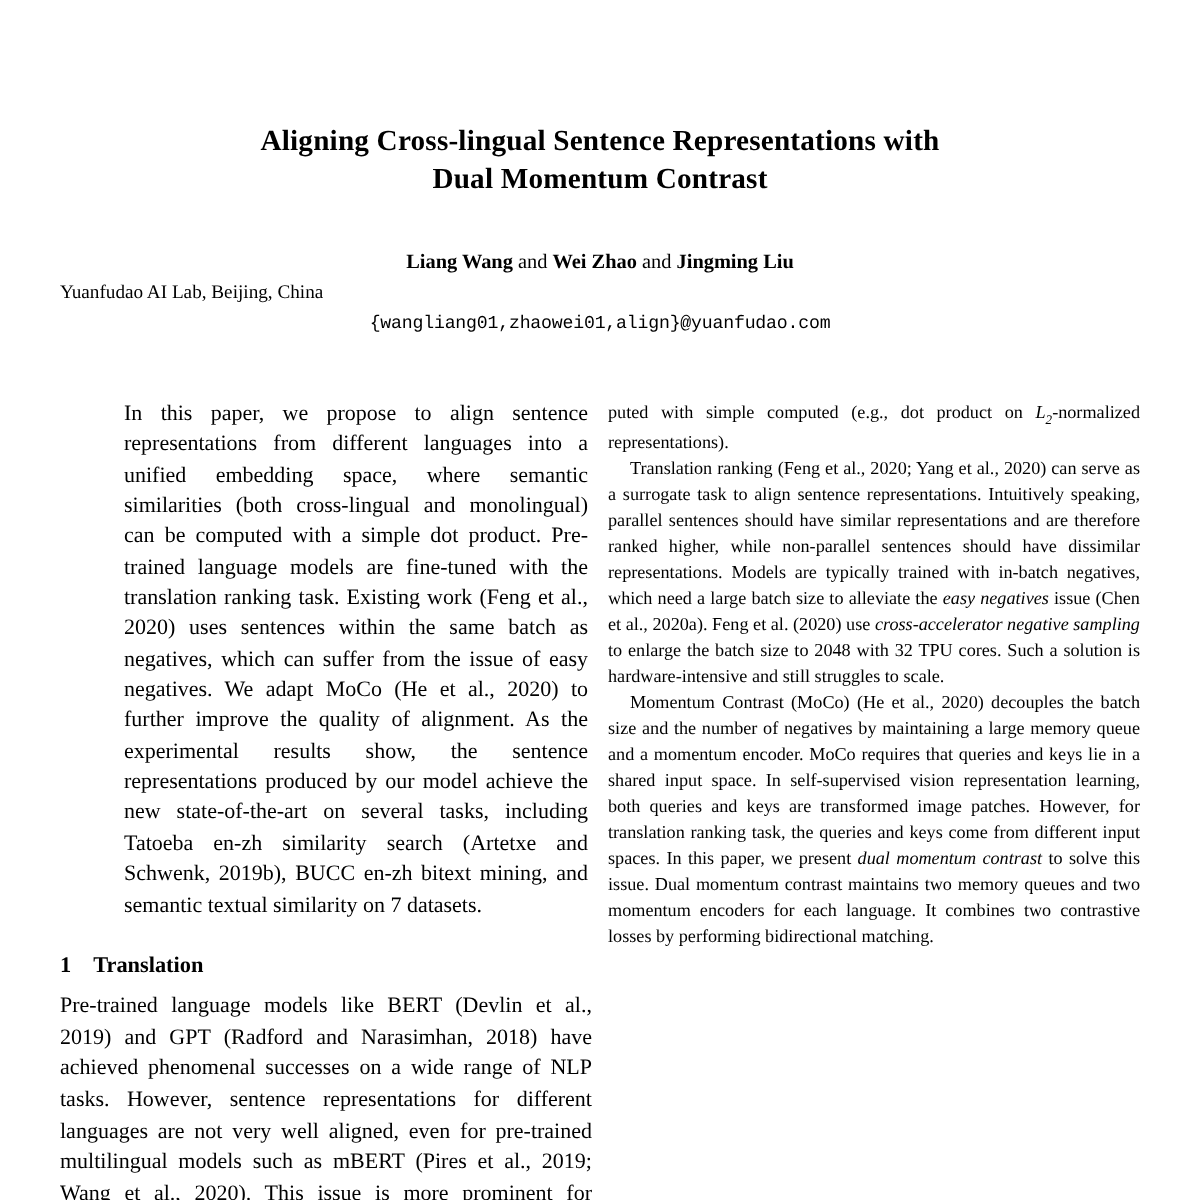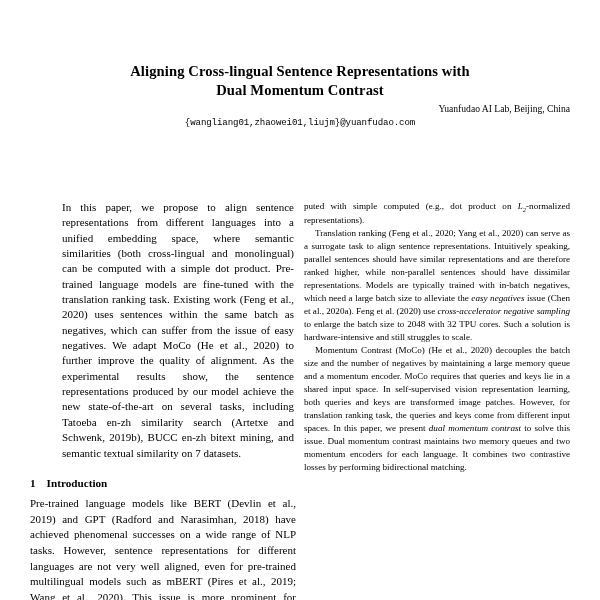--- a/index.html
+++ b/index.html
@@ -40,21 +40,21 @@
   .authors {
     margin-top: 24px;
     text-align: center;
     font-size: 10.2px;
     line-height: 1.42;
   }
   .authors .name { font-weight: bold; }
   .authors .conj { font-weight: normal; }
 
   .affil {
-    text-align: right;
+    text-align: left;
     font-size: 9.6px;
     line-height: 1.45;
     margin-top: 1px;
   }
 
   .email {
     text-align: center;
     font-family: "Liberation Mono", "DejaVu Sans Mono", monospace;
     font-size: 9.1px;
     margin-top: 2px;
@@ -126,34 +126,41 @@
 </head>
 <body>
 
 <div class="page">
 
   <h1 class="title">
     <span>Aligning Cross-lingual Sentence Representations with</span>
     <span class="line2">Dual Momentum Contrast</span>
   </h1>
 
+  <div class="authors">
+    <span class="name">Liang Wang</span>
+    <span class="conj">and</span>
+    <span class="name">Wei Zhao</span>
+    <span class="conj">and</span>
+    <span class="name">Jingming Liu</span>
+  </div>
 
   <div class="affil">Yuanfudao AI Lab, Beijing, China</div>
 
-  <div class="email">{wangliang01,zhaowei01,liujm}@yuanfudao.com</div>
+  <div class="email">{wangliang01,zhaowei01,align}@yuanfudao.com</div>
 
   <div class="columns">
 
     <div class="col lcol">
 
 
       <div class="abstract-body">In this paper, we propose to align sentence representations from different languages into a unified embedding space, where semantic similarities (both cross-lingual and monolingual) can be computed with a simple dot product. Pre-trained language models are fine-tuned with the translation ranking task. Existing work (Feng et al., 2020) uses sentences within the same batch as negatives, which can suffer from the issue of easy negatives. We adapt MoCo (He et al., 2020) to further improve the quality of alignment. As the experimental results show, the sentence representations produced by our model achieve the new state-of-the-art on several tasks, including Tatoeba en-zh similarity search (Artetxe and Schwenk, 2019b), BUCC en-zh bitext mining, and semantic textual similarity on 7 datasets.</div>
 
       <div class="section-head">
-        <span class="num">1</span><span>Introduction</span>
+        <span class="num">1</span><span>Translation</span>
       </div>
 
       <div class="body-text">
         <p>Pre-trained language models like BERT (Devlin et al., 2019) and GPT (Radford and Narasimhan, 2018) have achieved phenomenal successes on a wide range of NLP tasks. However, sentence representations for different languages are not very well aligned, even for pre-trained multilingual models such as mBERT (Pires et al., 2019; Wang et al., 2020). This issue is more prominent for language pairs from different families (e.g., English versus</p>
       </div>
 
     </div>
 
     <div class="col rcol">
 

